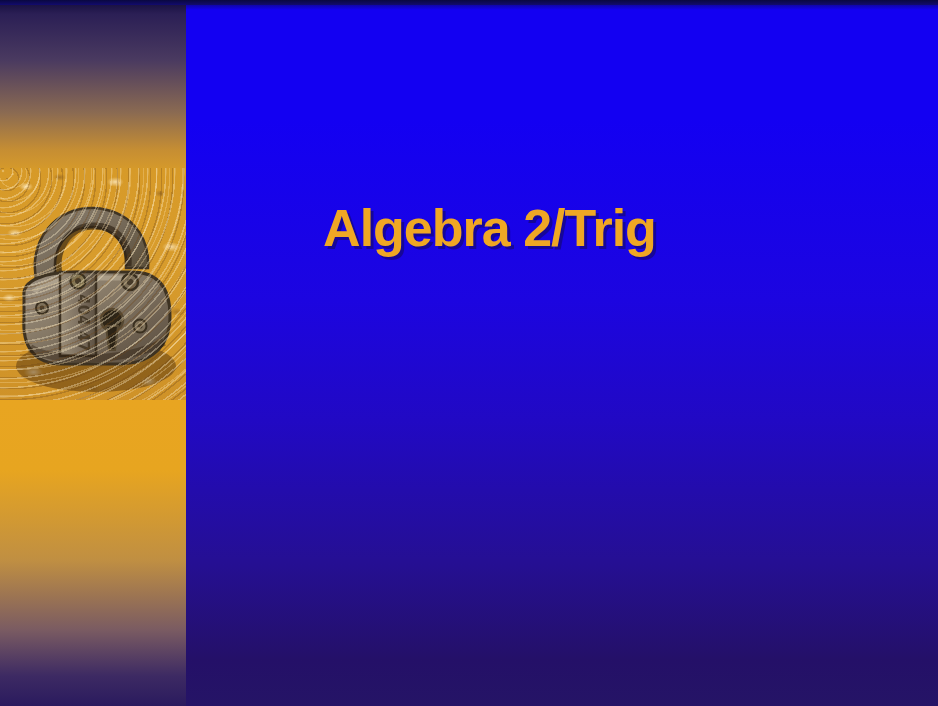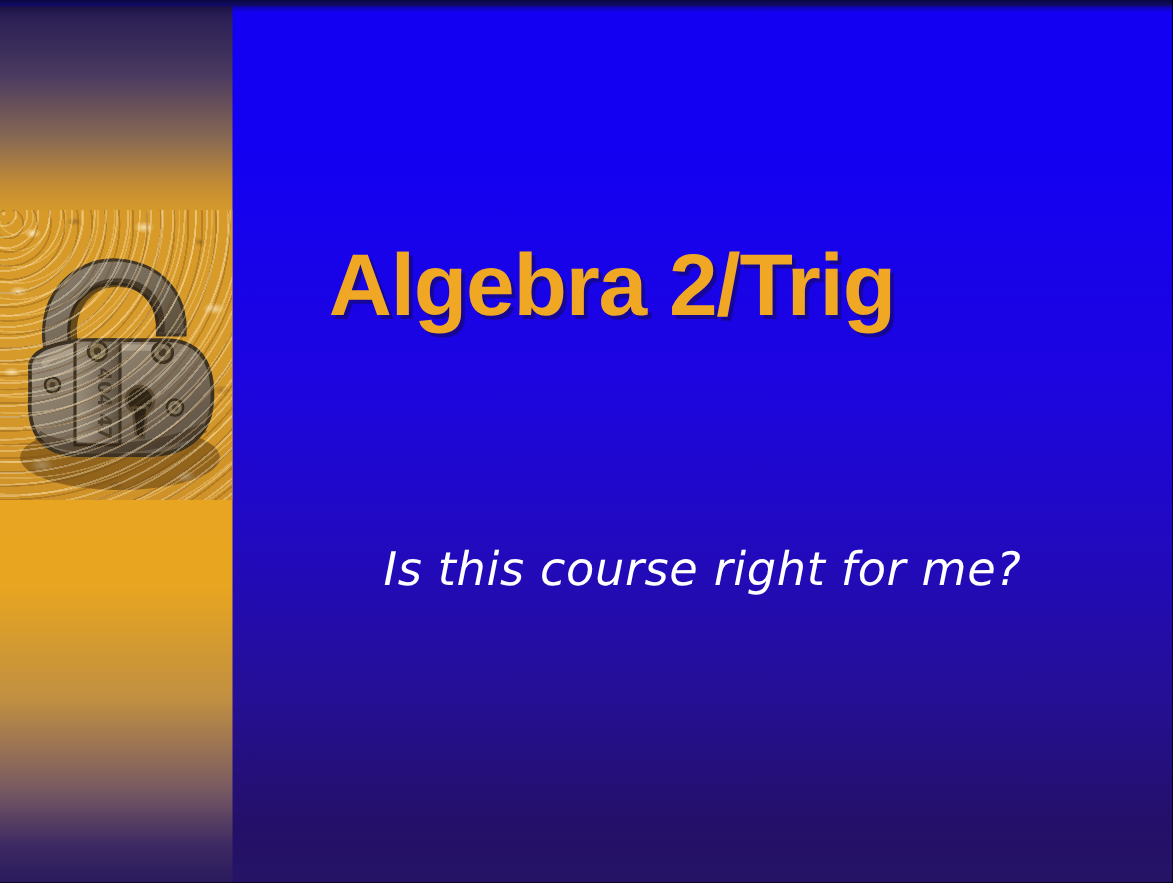--- a/index.html
+++ b/index.html
@@ -103,21 +103,21 @@
 
   
   #title {
     position: absolute;
     left: 186px;
     top: 183px;
     width: 607px;
     text-align: center;
     font-family: "Liberation Sans", sans-serif;
     font-weight: bold;
-    font-size: 70px;
+    font-size: 52px;
     line-height: 90px;
     letter-spacing: -1px;
     color: #efa724;
     text-shadow: 3px 3px 0 rgba(20,10,90,.55);
     white-space: nowrap;
   }
 
   
   #subtitle {
     position: absolute;
@@ -212,15 +212,14 @@
           <path d="M 30 180 C 50 194, 120 196, 164 174" fill="none" stroke="rgba(40,26,10,.40)" stroke-width="8"></path>
         </g>
       </svg>
     </div>
   </div>
 
   <div id="top-cap"></div>
 
   <div id="title">Algebra 2/Trig</div>
 
-  <div id="subtitle">Is this course right for me?</div>
 
 </div>
 
 </body></html>

